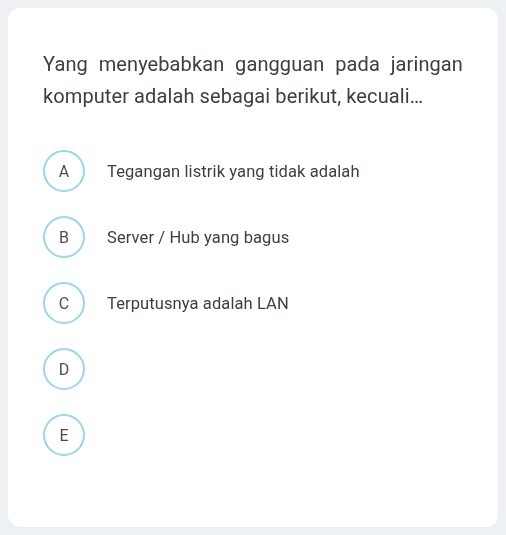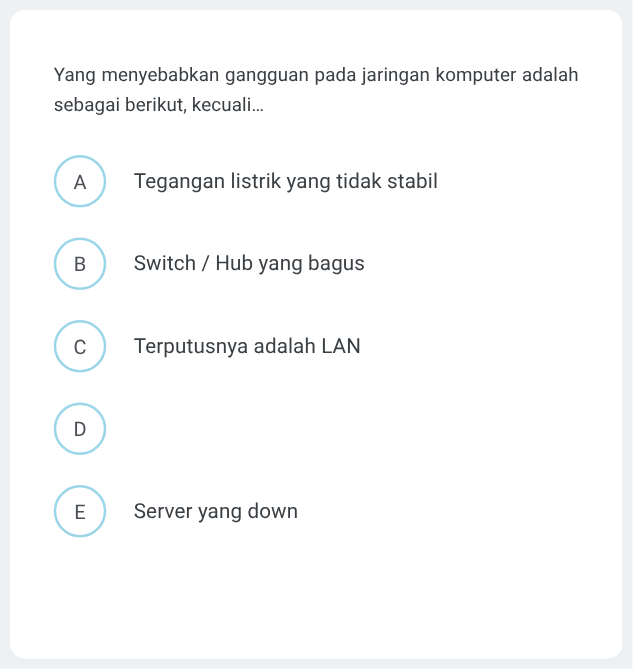--- a/index.html
+++ b/index.html
@@ -15,26 +15,26 @@
       padding: 8px;
     }
     .card {
       background: #ffffff;
       border-radius: 12px;
       padding: 40px 35px 30px 35px;
       height: 100%;
       box-shadow: 0 1px 2px rgba(0,0,0,0.02);
     }
     .question-text {
-      font-size: 15px;
+      font-size: 20px;
       line-height: 1.6;
       color: #3a3f44;
       text-align: justify;
       text-align-last: left;
-      margin-bottom: 28px;
+      margin-bottom: 38px;
       letter-spacing: 0.1px;
     }
     .options {
       display: flex;
       flex-direction: column;
       gap: 24px;
     }
     .option-row {
       display: flex;
       align-items: center;
@@ -61,31 +61,30 @@
     }
   </style>
 </head>
 <body>
 
 <div class="card">
   <div class="question-text">Yang menyebabkan gangguan pada jaringan komputer adalah sebagai berikut, kecuali…</div>
   <div class="options">
     <div class="option-row">
       <div class="option-letter">A</div>
-      <div class="option-text">Tegangan listrik yang tidak stabil</div>
+      <div class="option-text">Tegangan listrik yang tidak adalah</div>
     </div>
     <div class="option-row">
       <div class="option-letter">B</div>
-      <div class="option-text">Switch / Hub yang bagus</div>
+      <div class="option-text">Server / Hub yang bagus</div>
     </div>
     <div class="option-row">
       <div class="option-letter">C</div>
       <div class="option-text">Terputusnya adalah LAN</div>
     </div>
     <div class="option-row">
       <div class="option-letter">D</div>
     </div>
     <div class="option-row">
       <div class="option-letter">E</div>
-      <div class="option-text">Server yang down</div>
     </div>
   </div>
 </div>
 
 </body></html>

